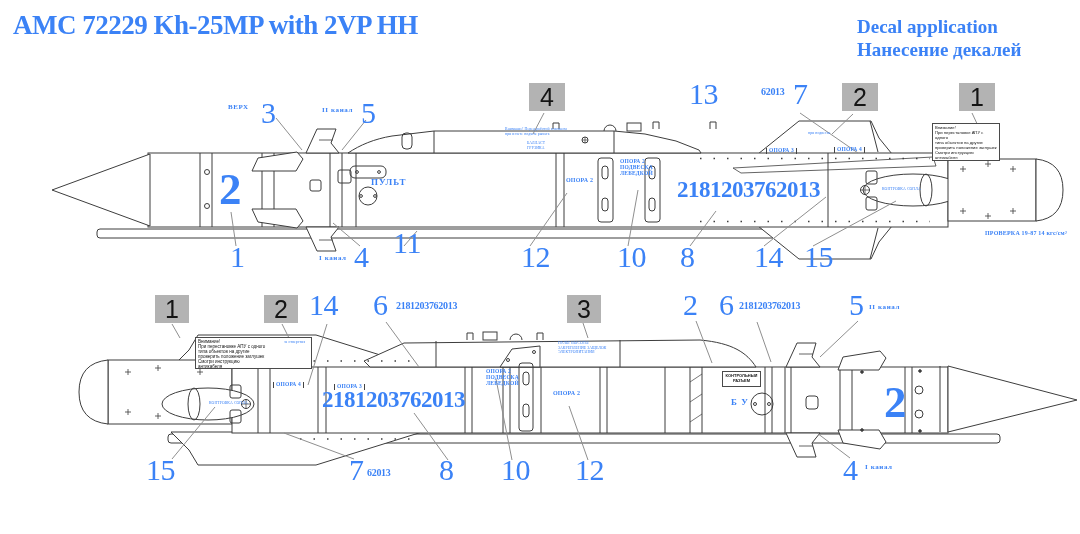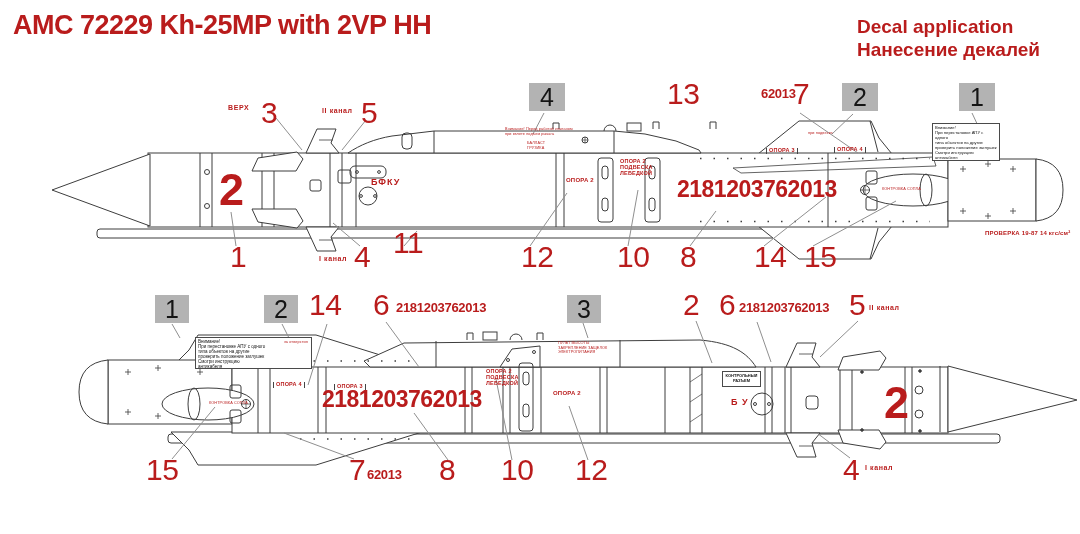--- a/index.html
+++ b/index.html
@@ -1,26 +1,26 @@
 <!DOCTYPE html>
 <html><head>
 <meta charset="utf-8">
 <style>
   html,body{margin:0;padding:0;background:#ffffff;}
   .stage{position:relative;width:1080px;height:534px;background:#fff;overflow:hidden;
          font-family:"Liberation Sans",sans-serif;color:#141414;}
   svg{position:absolute;left:0;top:0;}
-  .lbl{position:absolute;white-space:nowrap;color:#b91c1c;line-height:1;}
+  .lbl{position:absolute;white-space:nowrap;color:#3b82f6;line-height:1;font-family:Liberation Serif, serif;}
   .title{font-size:27px;font-weight:700;letter-spacing:-0.5px;}
   .hdr-r{font-size:19px;font-weight:700;}
   .n{font-size:30px;font-weight:400;letter-spacing:-0.5px;}
   .gbox{position:absolute;width:36px;height:28px;background:#b3b3b3;display:flex;
         align-items:center;justify-content:center;font-size:25px;font-weight:400;}
   .tinyb{font-size:7px;font-weight:700;letter-spacing:0.6px;}
-  .sser{font-size:13px;font-weight:700;letter-spacing:-0.3px;}
+  .sser{font-size:10px;font-weight:700;letter-spacing:-0.3px;}
   .bigser{font-size:23px;font-weight:700;letter-spacing:-0.5px;}
   .big2{font-size:45px;font-weight:700;}
   .sten{font-size:6px;font-weight:700;letter-spacing:0.2px;}
   .sten3{font-size:5.5px;font-weight:700;line-height:6px;letter-spacing:0.2px;}
   .obox{font-size:5.5px;font-weight:700;border-left:1px solid #444;border-right:1px solid #444;
         padding:0 2px;letter-spacing:0.2px;}
   .micro{font-size:3.8px;font-weight:400;line-height:4.6px;letter-spacing:0.1px;}
   .att{position:absolute;border:1px solid #4a4a4a;background:#fff;font-size:4.2px;
        line-height:5px;padding:1px 2px;font-weight:400;}
   .krbox{position:absolute;border:1px solid #4a4a4a;background:#fff;font-size:4px;
@@ -181,39 +181,39 @@
 
 <div class="lbl title" style="left:13px;top:12px;">AMC 72229 Kh-25MP with 2VP HH</div>
 <div class="lbl hdr-r" style="left:857px;top:17px;">Decal application</div>
 <div class="lbl hdr-r" style="left:857px;top:40px;">Нанесение декалей</div>
 
 <div class="lbl tinyb" style="left:228px;top:104px;">ВЕРХ</div>
 <div class="lbl n" style="left:261px;top:98px;">3</div>
 <div class="lbl tinyb" style="left:322px;top:107px;">II канал</div>
 <div class="lbl n" style="left:361px;top:98px;">5</div>
 <div class="gbox" style="left:529px;top:83px;">4</div>
-<div class="lbl n" style="left:667px;top:79px;">13</div>
+<div class="lbl n" style="left:689px;top:79px;">13</div>
 <div class="lbl sser" style="left:761px;top:87px;">62013</div>
 <div class="lbl n" style="left:793px;top:79px;">7</div>
 <div class="gbox" style="left:842px;top:83px;">2</div>
 <div class="gbox" style="left:959px;top:83px;">1</div>
 
 <div class="lbl n" style="left:230px;top:242px;">1</div>
 <div class="lbl tinyb" style="left:319px;top:255px;">I канал</div>
 <div class="lbl n" style="left:354px;top:242px;">4</div>
 <div class="lbl n" style="left:393px;top:228px;">11</div>
 <div class="lbl n" style="left:521px;top:242px;">12</div>
 <div class="lbl n" style="left:617px;top:242px;">10</div>
 <div class="lbl n" style="left:680px;top:242px;">8</div>
 <div class="lbl n" style="left:754px;top:242px;">14</div>
 <div class="lbl n" style="left:804px;top:242px;">15</div>
 <div class="lbl press" style="left:985px;top:230px;">ПРОВЕРКА 19-87 14 кгс/см²</div>
 
 <div class="lbl big2" style="left:219px;top:167px;">2</div>
-<div class="lbl bfku" style="left:371px;top:178px;">БФКУ</div>
+<div class="lbl bfku" style="left:371px;top:178px;">ПУЛЬТ</div>
 <div class="lbl sten" style="left:566px;top:177px;">ОПОРА 2</div>
 <div class="lbl sten3" style="left:620px;top:158px;">
   <div>ОПОРА 2</div>
   <div>ПОДВЕСКА</div>
   <div>ЛЕБЕДКОЙ</div>
 </div>
 <div class="lbl bigser" style="left:677px;top:178px;">2181203762013</div>
 <div class="lbl obox" style="left:766px;top:148px;">ОПОРА 3</div>
 <div class="lbl obox" style="left:834px;top:147px;">ОПОРА 4</div>
 <div class="lbl micro" style="left:882px;top:187px;">КОНТРОВКА СОПЛА</div>

